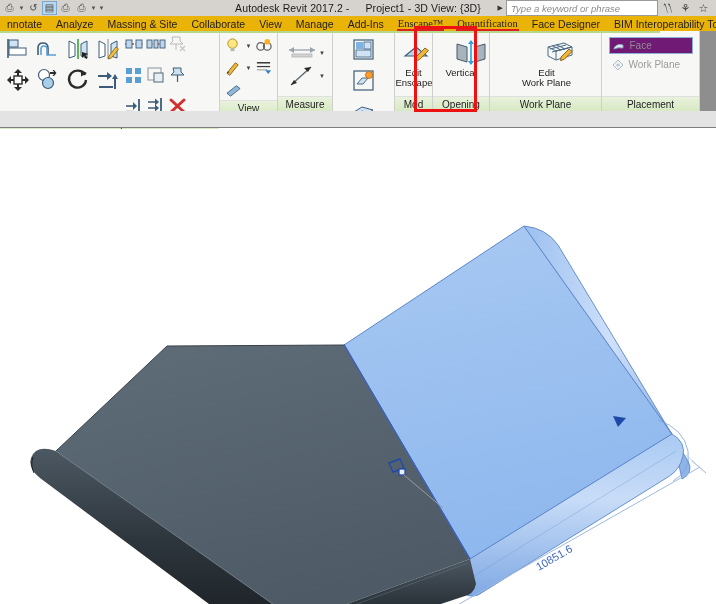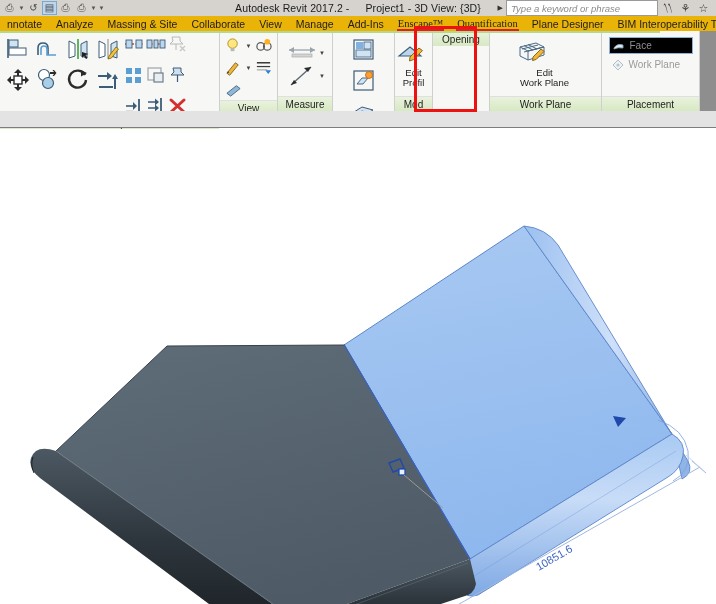--- a/index.html
+++ b/index.html
@@ -86,21 +86,21 @@
     height: 15px; line-height: 15px; text-align: center; font-size: 10px;
     color: #1d1d1d; background: linear-gradient(#e9f2dd, #d7e9c2);
     border-top: 1px solid #dfdfdf;
   }
   .rest-strip {
     flex: 1; height: 80px; background: #8e8e8e;
   }
 
   .btn-grid { display: flex; flex-wrap: wrap; align-content: flex-start; }
   .bigbtn {
-    width: 48px; display: flex; flex-direction: column; align-items: flex-start;
+    width: 48px; display: flex; flex-direction: column; align-items: flex-end;
     padding-top: 4px; cursor: default;
   }
   .bigbtn .glyph { height: 30px; display:flex; align-items:center; justify-content:center; }
   .bigbtn .cap {
     font-size: 9.5px; color: #1d1d1d; line-height: 10px; text-align: center;
     margin-top: 1px; width: 46px;
   }
   .smallbtn {
     width: 22px; height: 21px; display: flex; align-items: center; justify-content: center;
   }
@@ -108,21 +108,21 @@
     width: 30px; height: 31px; display:flex; align-items:center; justify-content:center;
   }
 
   .placement-list { display: flex; flex-direction: column; gap: 2px; padding: 4px 4px 0 4px; }
   .place-item {
     width: 84px; height: 17px; display: flex; align-items: center; gap: 4px;
     font-size: 10px; padding-left: 3px;
     color: #9a9a9a;
   }
   .place-item.active {
-    background: #000000; border: 1px solid #8ab0d6; color: #8f8f8f;
+    background: #701a75; border: 1px solid #8ab0d6; color: #8f8f8f;
   }
   .place-ico { width: 13px; height: 13px; display:flex; align-items:center; justify-content:center; }
 
   
   .red-box {
     position: absolute; left: 414px; top: 26px; width: 63px; height: 86px;
     border: 3px solid #ee1111; z-index: 30; pointer-events: none;
   }
 
   
@@ -172,21 +172,21 @@
   <div class="tabstrip">
     <div class="tab">nnotate</div>
     <div class="tab">Analyze</div>
     <div class="tab">Massing &amp; Site</div>
     <div class="tab">Collaborate</div>
     <div class="tab">View</div>
     <div class="tab">Manage</div>
     <div class="tab">Add-Ins</div>
     <div class="tab underlined">Enscape™</div>
     <div class="tab underlined">Quantification</div>
-    <div class="tab">Plane Designer</div>
+    <div class="tab">Face Designer</div>
     <div class="tab">BIM Interoperability Too</div>
   </div>
 
   <div class="ribbon-green-top"></div>
 
   <div class="ribbon">
 
     <div class="panel" style="width:220px;">
       <div class="panel-body">
         <div class="btn-grid" style="width:214px;">
@@ -441,28 +441,41 @@
       <div class="panel-body">
         <div class="bigbtn" style="width:38px;">
           <div class="glyph">
             <svg width="30" height="28" viewBox="0 0 30 28">
               <path d="M3 18 l11 -9 l11 9 z" fill="#bcd6e8" stroke="#3c5c78" stroke-width="1.1"></path>
               <path d="M14 19 l9 -9 l3.5 2.6 l-9 9 l-4 1.4 z" fill="#f0b63a" stroke="#7a5c12" stroke-width=".9"></path>
             </svg>
           </div>
           <div class="cap" style="width:36px;">
             <span>Edit</span><br>
-            <span>Profil</span>
+            <span>Enscape</span>
           </div>
         </div>
       </div>
       <div class="panel-label">Mod</div>
     </div>
 
     <div class="panel" style="width:57px;">
+      <div class="panel-body">
+        <div class="bigbtn" style="width:53px;">
+          <div class="glyph">
+            <svg width="34" height="28" viewBox="0 0 34 28">
+              <path d="M3 6 L13 9 L13 24 L3 21 Z" fill="#a7b3bd" stroke="#4a5a68" stroke-width="1"></path>
+              <path d="M31 6 L21 9 L21 24 L31 21 Z" fill="#a7b3bd" stroke="#4a5a68" stroke-width="1"></path>
+              <line x1="17" y1="3" x2="17" y2="26" stroke="#2b9fe0" stroke-width="1.6"></line>
+              <path d="M17 2 l3 4 h-6 z M17 27 l3 -4 h-6 z" fill="#2b9fe0"></path>
+            </svg>
+          </div>
+          <div class="cap" style="width:53px;">Vertical</div>
+        </div>
+      </div>
       <div class="panel-label">Opening</div>
     </div>
 
     <div class="panel" style="width:112px;">
       <div class="panel-body">
         <div class="bigbtn" style="width:60px;">
           <div class="glyph">
             <svg width="32" height="28" viewBox="0 0 32 28">
               <g fill="none" stroke="#4a6a88" stroke-width="1">
                 <path d="M4 9 L20 5 L28 9 L12 13 Z"></path>

